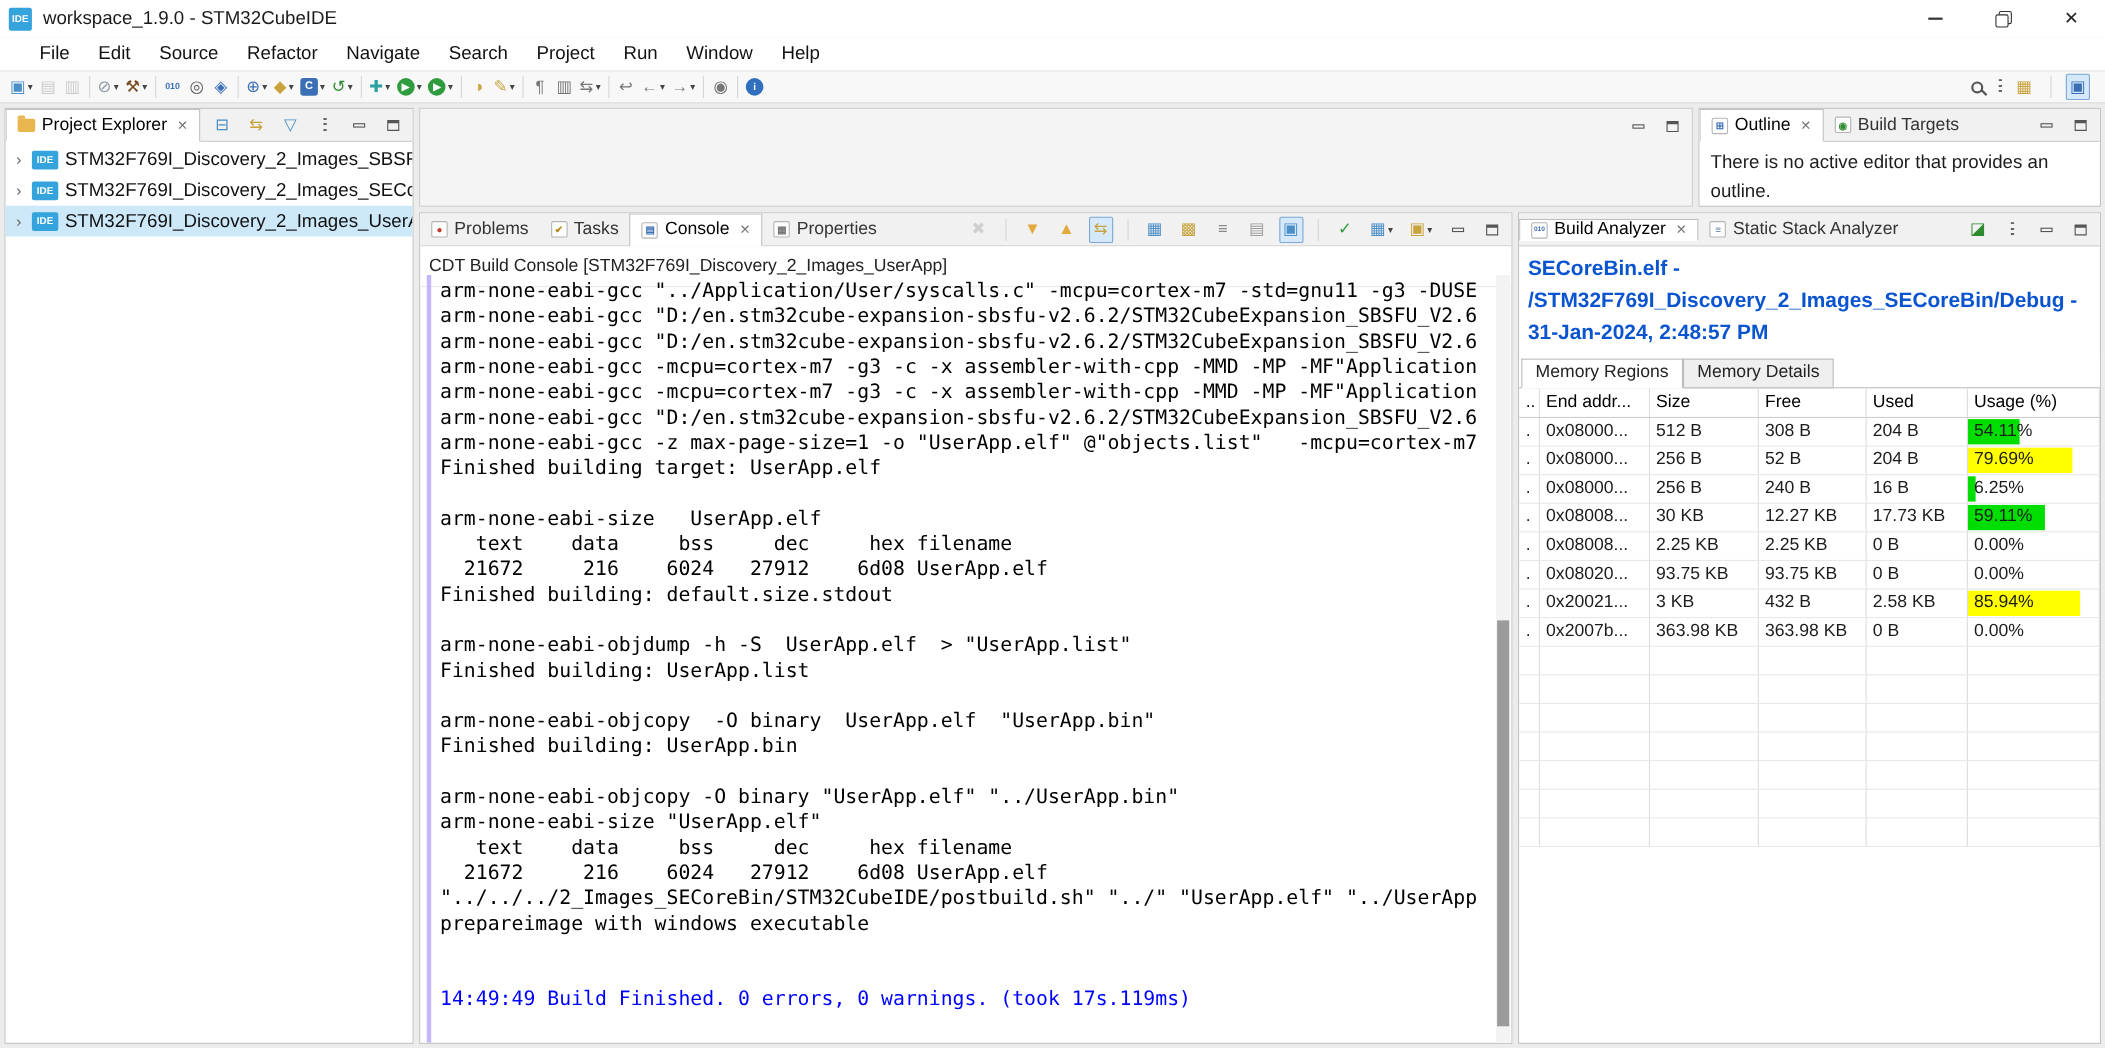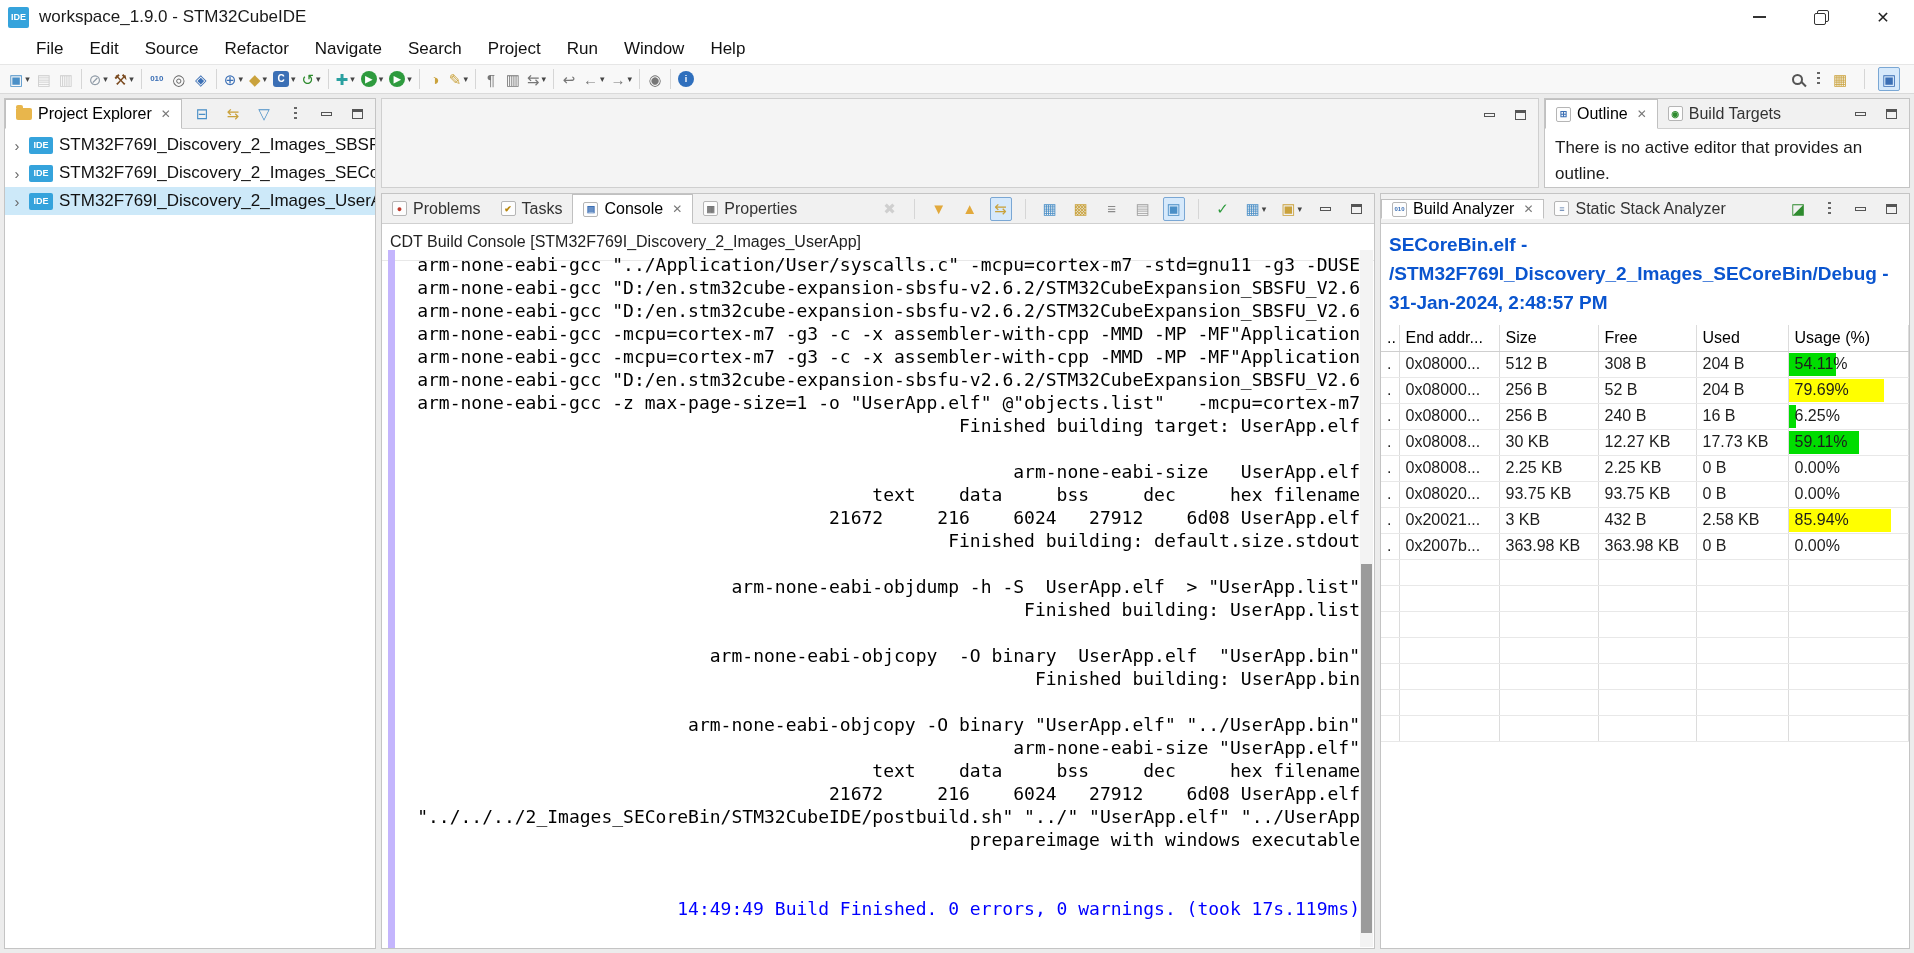--- a/index.html
+++ b/index.html
@@ -73,21 +73,21 @@
   .trow.selected{background:#cde9f9;}
   .chev{width:16px;color:#666;font-size:15px;text-align:center;flex:none;}
   .idechip{flex:none;width:24px;height:17px;background:#35a3dc;border-radius:2px;color:#fff;font-weight:bold;
            font-size:9px;display:flex;align-items:center;justify-content:center;margin:0 6px 0 4px;}
   .tlabel{font-size:17px;color:#111;}
 
   
   .chead{height:37px;font-size:16px;color:#222;display:flex;align-items:center;padding-left:8px;
          border-bottom:1px solid #e8e8e8;background:#fff;white-space:nowrap;}
   .cbody{position:absolute;top:56px;bottom:0;left:6px;right:14px;overflow:hidden;
-         padding:3px 0 0 8px;border-left:7px solid #c4b5fd;text-align:right;}
+         padding:3px 0 0 8px;border-left:4px solid #c4b5fd;}
   .cline{font-family:"DejaVu Sans Mono",monospace;font-size:18px;line-height:23px;white-space:pre;color:#000;min-height:23px;}
   .cline.blue{color:#0000ff;}
   .vscroll{position:absolute;top:56px;bottom:1px;right:1px;width:13px;background:#f3f3f3;}
   .vthumb{position:absolute;left:1px;right:1px;top:45%;height:53%;background:#9b9b9b;}
 
   
   .omsg{font-size:17px;line-height:26px;padding:6px 10px;color:#1c1c1c;}
 
   
   .bheader{padding:6px 8px 8px;font-size:19px;font-weight:bold;line-height:29px;color:#0a55cf;overflow-wrap:break-word;}
@@ -471,20 +471,24 @@
               </span>
               <span class="tbi">
                 <span class="ico-min"></span>
               </span>
               <span class="tbi">
                 <span class="ico-max"></span>
               </span>
             </div>
         </div>
         <div class="bheader">SECoreBin.elf - /STM32F769I_Discovery_2_Images_SECoreBin/Debug - 31-Jan-2024, 2:48:57 PM</div>
+        <div class="subtabs">
+            <div class="stab active">Memory Regions</div>
+            <div class="stab">Memory Details</div>
+          </div>
         <table class="memtable">
           <colgroup>
             <col class="c0">
               <col class="c1">
               <col class="c2">
               <col class="c3">
               <col class="c4">
               <col>
           </colgroup>
           <thead>

